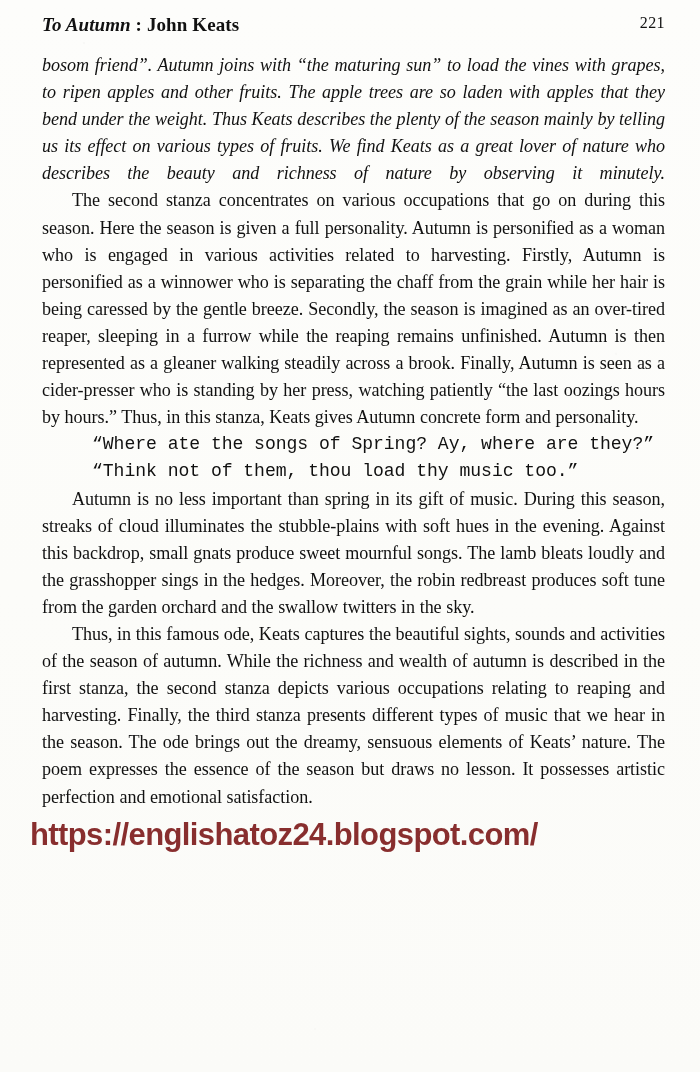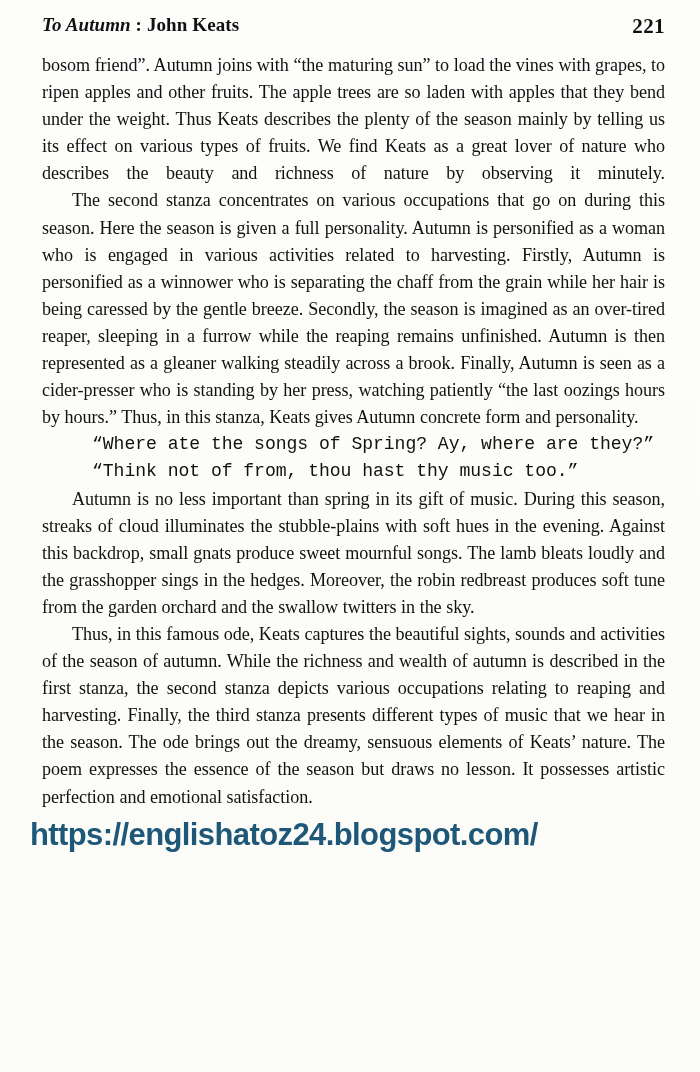--- a/index.html
+++ b/index.html
@@ -54,41 +54,42 @@
   .runhead-title .poem {
     font-style: italic;
   }
   .runhead-title .sep {
     font-style: normal;
   }
   .runhead-page {
     position: absolute;
     right: 0;
     top: 14px;
-    font-size: 21px;
-    font-weight: bold;
+    font-size: 16px;
+    font-weight: normal;
     letter-spacing: 0.4px;
   }
 
   
   .body-text {
     margin-top: 6px;
   }
   p.para {
     margin: 0;
     font-size: 18.1px;
     line-height: 27.1px;
     text-align: justify;
     text-justify: inter-word;
     text-indent: 30px;
     letter-spacing: -0.05px;
     word-spacing: 0.1px;
   }
   p.para.no-indent {
     text-indent: 0;
+    font-style: italic;
   }
   
   p.para.full-justify {
     text-align-last: justify;
   }
 
   p.quote {
     margin: 0;
     font-size: 18.1px;
     line-height: 27.1px;
@@ -103,21 +104,21 @@
   .watermark {
     position: absolute;
     left: 30px;
     top: 818px;
     width: 660px;
     font-family: "Liberation Sans", "DejaVu Sans", sans-serif;
     font-weight: bold;
     font-size: 31px;
     line-height: 34px;
     letter-spacing: -0.6px;
-    color: #0c4a6e;
+    color: #7f1d1d;
     opacity: 0.92;
     white-space: nowrap;
     pointer-events: none;
   }
 </style>
 </head>
 <body>
 
 <div class="page"></div>
 
@@ -127,20 +128,20 @@
     <div class="runhead-title">
       <span class="poem">To Autumn</span><span class="sep"> : </span><span class="author">John Keats</span>
     </div>
     <div class="runhead-page">221</div>
   </div>
 
   <div class="body-text">
     <p class="para no-indent full-justify">bosom friend”. Autumn joins with “the maturing sun” to load the vines with grapes, to ripen apples and other fruits. The apple trees are so laden with apples that they bend under the weight. Thus Keats describes the plenty of the season mainly by telling us its effect on various types of fruits. We find Keats as a great lover of nature who describes the beauty and richness of nature by observing it minutely.</p>
     <p class="para">The second stanza concentrates on various occupations that go on during this season. Here the season is given a full personality. Autumn is personified as a woman who is engaged in various activities related to harvesting. Firstly, Autumn is personified as a winnower who is separating the chaff from the grain while her hair is being caressed by the gentle breeze. Secondly, the season is imagined as an over-tired reaper, sleeping in a furrow while the reaping remains unfinished. Autumn is then represented as a gleaner walking steadily across a brook. Finally, Autumn is seen as a cider-presser who is standing by her press, watching patiently “the last oozings hours by hours.” Thus, in this stanza, Keats gives Autumn concrete form and personality.</p>
     <p class="quote">“Where ate the songs of Spring? Ay, where are they?”</p>
-    <p class="quote">“Think not of from, thou hast thy music too.”</p>
+    <p class="quote">“Think not of them, thou load thy music too.”</p>
     <p class="para">Autumn is no less important than spring in its gift of music. During this season, streaks of cloud illuminates the stubble-plains with soft hues in the evening. Against this backdrop, small gnats produce sweet mournful songs. The lamb bleats loudly and the grasshopper sings in the hedges. Moreover, the robin redbreast produces soft tune from the garden orchard and the swallow twitters in the sky.</p>
     <p class="para">Thus, in this famous ode, Keats captures the beautiful sights, sounds and activities of the season of autumn. While the richness and wealth of autumn is described in the first stanza, the second stanza depicts various occupations relating to reaping and harvesting. Finally, the third stanza presents different types of music that we hear in the season. The ode brings out the dreamy, sensuous elements of Keats’ nature. The poem expresses the essence of the season but draws no lesson. It possesses artistic perfection and emotional satisfaction.</p>
   </div>
 
 </div>
 
 <div class="watermark">https://englishatoz24.blogspot.com/</div>
 
 </body></html>

